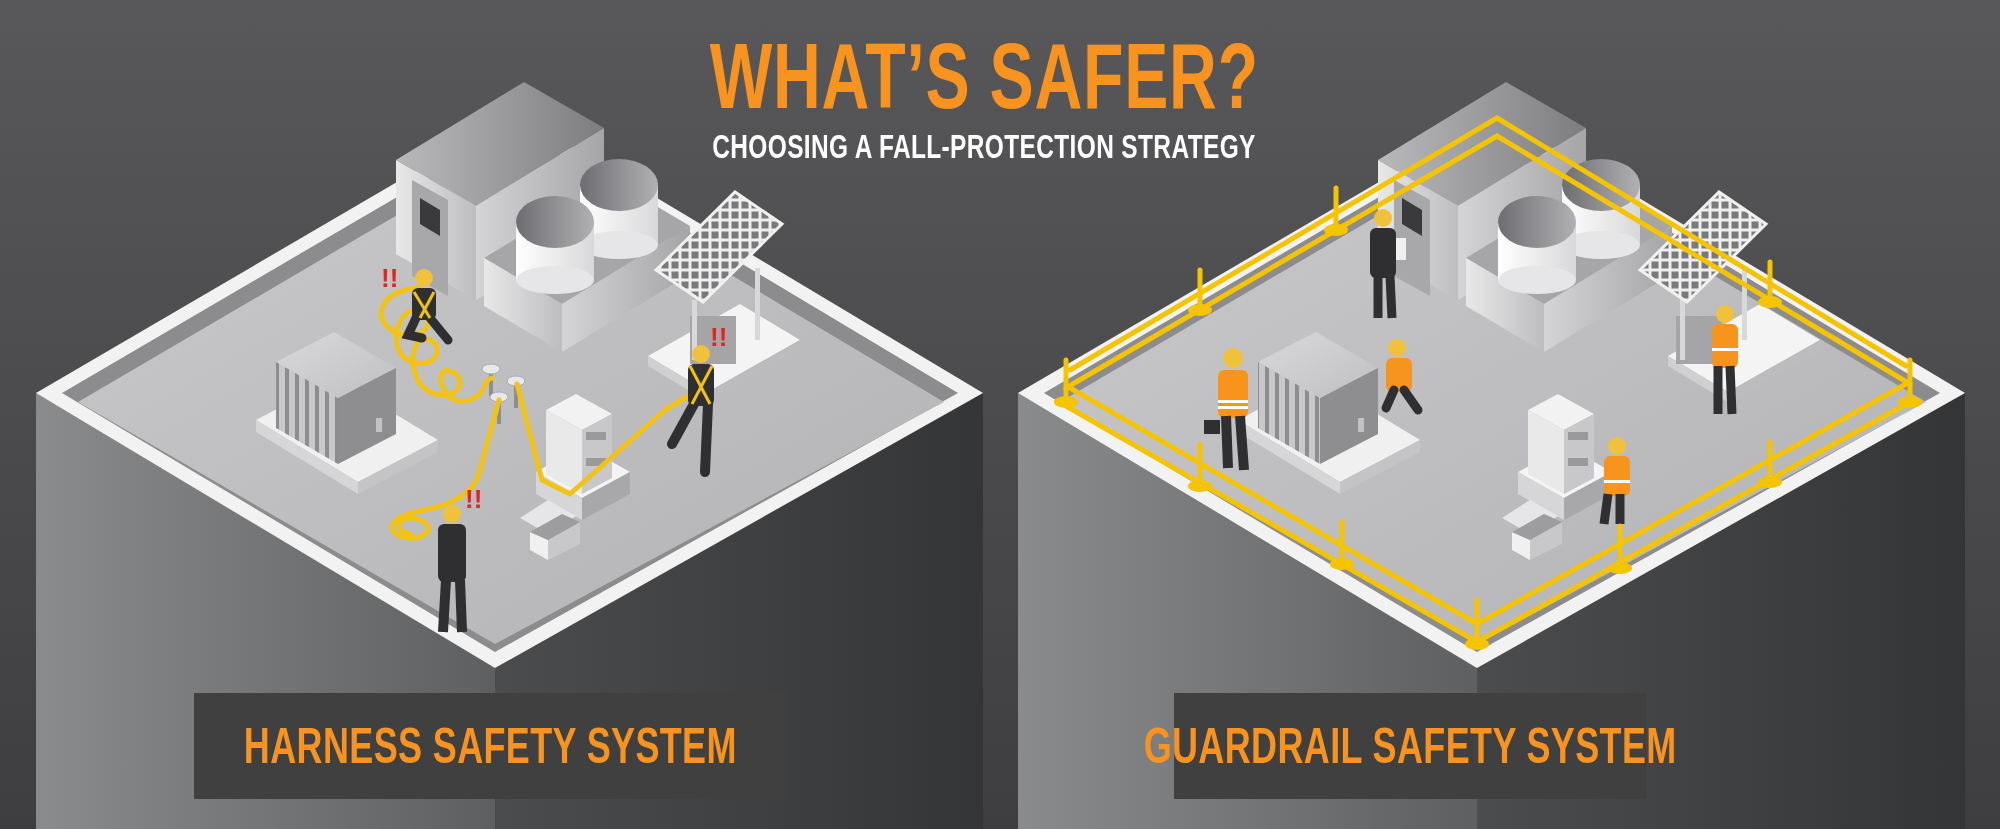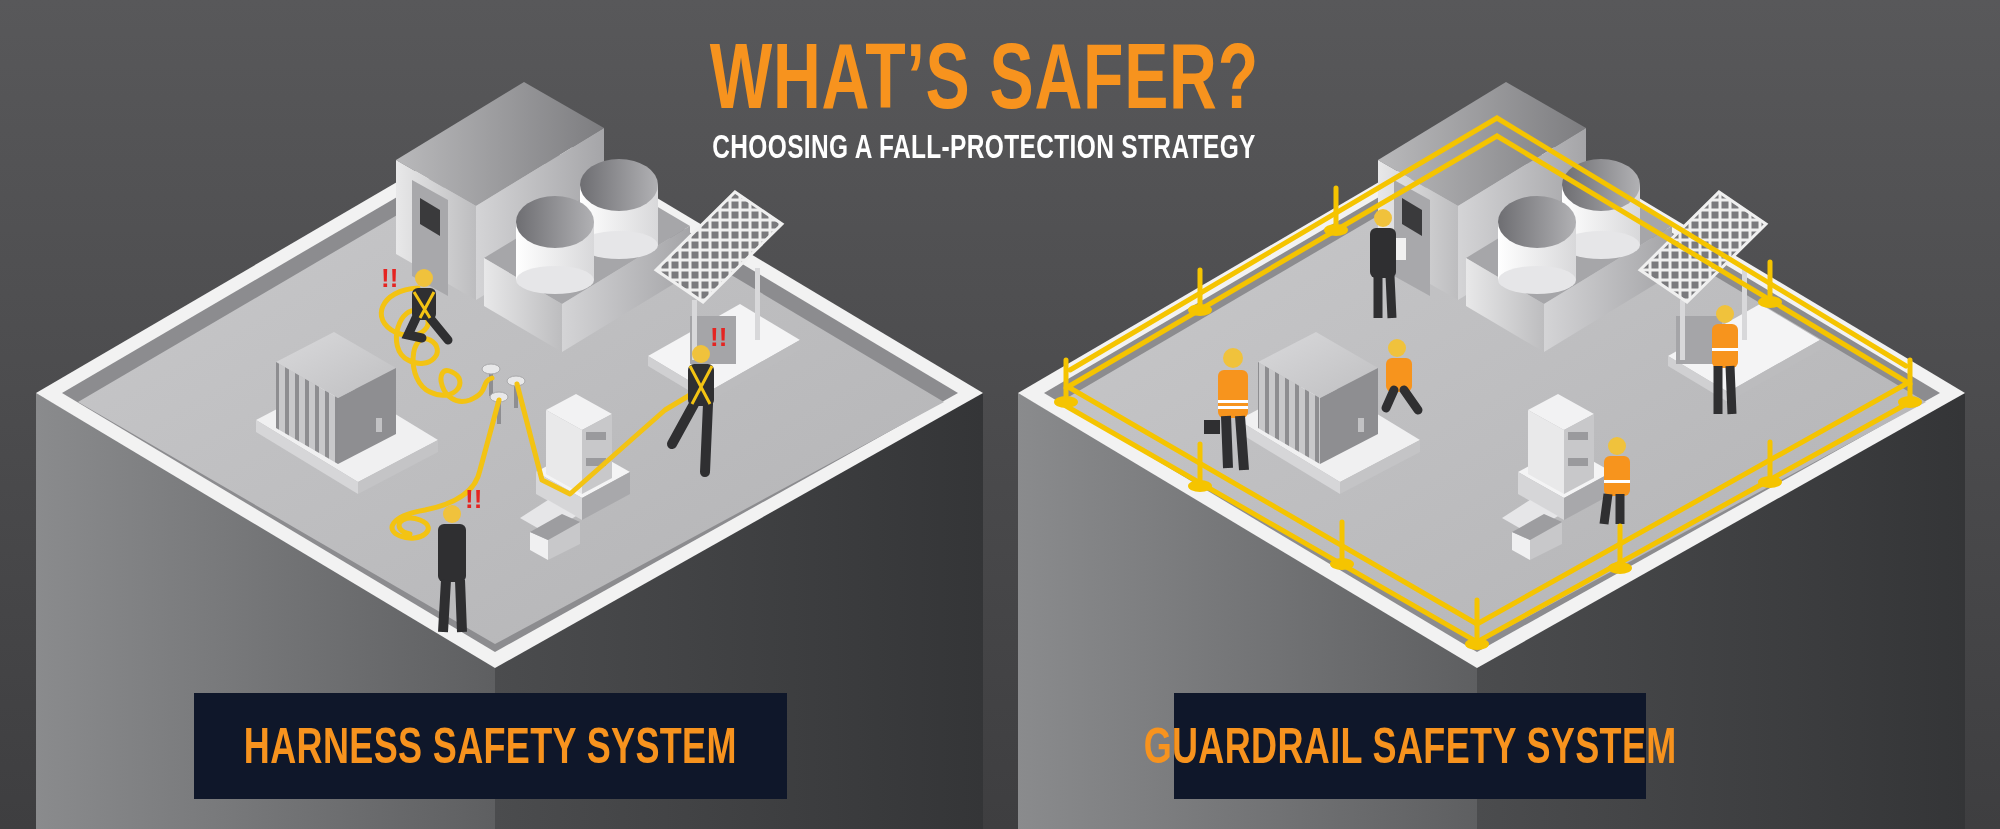--- a/index.html
+++ b/index.html
@@ -20,21 +20,21 @@
     letter-spacing:1px; transform:scaleX(0.72); transform-origin:center;
     display:inline-block;
   }
   .subtitle {
     font-family: "Liberation Sans", sans-serif;
     font-weight:700; color:#ffffff; font-size:34px; line-height:36px;
     letter-spacing:0.5px; transform:scaleX(0.72); transform-origin:center;
     display:block; margin-top:6px;
   }
   .label-box {
-    position:absolute; background:#0f172a; height:106px;
+    position:absolute; background:#404040; height:106px;
     display:flex; align-items:center; justify-content:center;
   }
   .label-box span {
     color:#f7931e; font-weight:700; font-size:50px; letter-spacing:0.5px;
     display:inline-block; transform:scaleX(0.72); white-space:nowrap;
   }
   #label-left { left:194px; top:693px; width:593px; }
   #label-right { left:1174px; top:693px; width:472px; }
 </style>
 </head>

